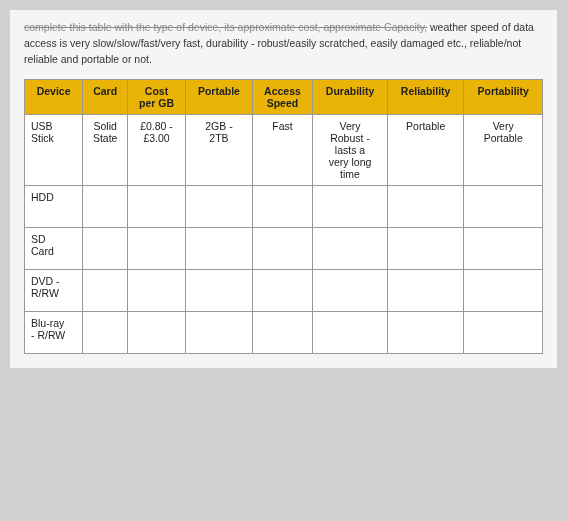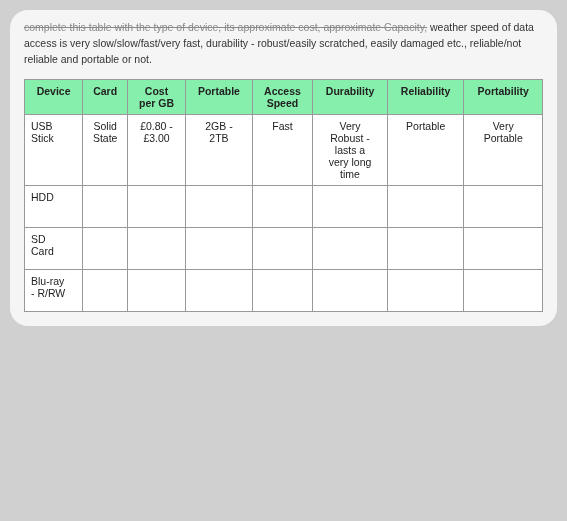--- a/index.html
+++ b/index.html
@@ -13,21 +13,20 @@
       font-family: Arial, sans-serif;
       font-size: 11px;
       width: 567px;
       min-height: 521px;
       padding: 10px;
     }
 
     .page-container {
       background: #f5f5f5;
       padding: 10px 14px 14px 14px;
-      border-radius: 18px;
     }
 
     .intro-text {
       font-size: 10.5px;
       color: #333;
       line-height: 1.5;
       margin-bottom: 12px;
     }
 
     .intro-text span.strikethrough {
@@ -43,21 +42,21 @@
     }
 
     th, td {
       border: 1px solid #999;
       padding: 5px 5px;
       vertical-align: top;
       text-align: center;
     }
 
     th {
-      background: #86efac;
+      background: #eab308;
       font-weight: bold;
       text-align: center;
     }
 
     td {
       background: #fff;
     }
 
     .device-col {
       text-align: left;
@@ -126,20 +125,30 @@
           <td class="device-col">SD<br>Card</td>
           <td></td>
           <td></td>
           <td></td>
           <td></td>
           <td></td>
           <td></td>
           <td></td>
         </tr>
         <tr class="data-row">
+          <td class="device-col">DVD -<br>R/RW</td>
+          <td></td>
+          <td></td>
+          <td></td>
+          <td></td>
+          <td></td>
+          <td></td>
+          <td></td>
+        </tr>
+        <tr class="data-row">
           <td class="device-col">Blu-ray<br>- R/RW</td>
           <td></td>
           <td></td>
           <td></td>
           <td></td>
           <td></td>
           <td></td>
           <td></td>
         </tr>
       </tbody>

